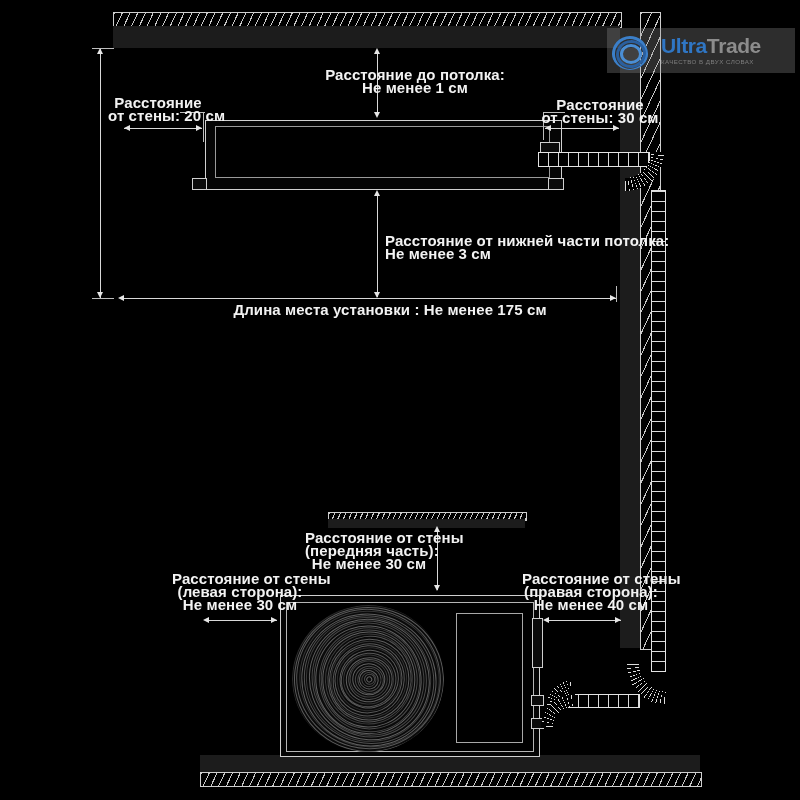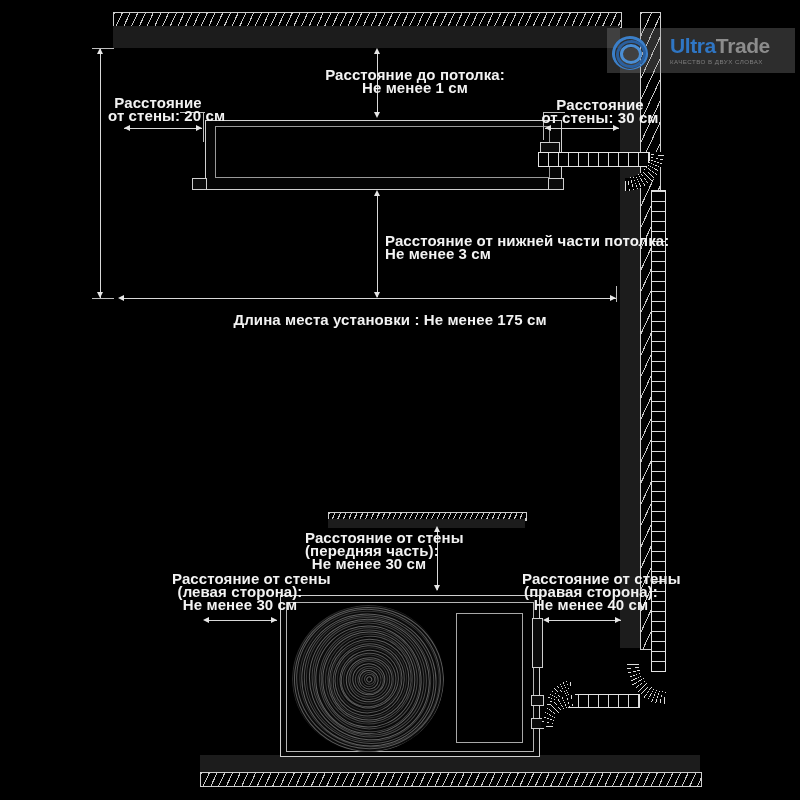--- a/index.html
+++ b/index.html
@@ -52,21 +52,21 @@
           #000 0px,#000 9px,#dcdcdc 9px,#dcdcdc 10px);}
   .elbow{position:absolute;border:1px solid #e3e3e3;background:transparent;}
 
   
   #logo{position:absolute;left:607px;top:28px;width:188px;height:45px;
         background:rgba(150,150,150,.30);display:flex;align-items:center;
         padding-left:4px;box-sizing:border-box;}
   #logo .swirl{width:38px;height:38px;border-radius:50%;position:relative;
         overflow:hidden;flex:0 0 auto;}
   #logo .swirl b{position:absolute;border-radius:50%;border:3px solid #2f6fb5;}
-  #logo .txt{margin-left:21px;line-height:1;}
+  #logo .txt{margin-left:12px;line-height:1;}
   #logo .name{font-size:21px;font-weight:700;letter-spacing:-.4px;}
   #logo .name .u{color:#2f76c4;}
   #logo .name .t{color:#8c8c8c;}
   #logo .tag{font-size:6.2px;color:#7e7e7e;letter-spacing:.45px;margin-top:3px;}
 </style>
 </head>
 <body>
 
 <div id="stage">
 
@@ -199,21 +199,21 @@
   <div class="vline" style="left:377px;top:192px;height:105px;"></div>
   <div class="arw up" style="left:374px;top:190px;"></div>
   <div class="arw dn" style="left:374px;top:292px;"></div>
   <div class="lbl" style="left:385px;top:234px;width:300px;">Расстояние от нижней части потолка:
 Не менее 3 см</div>
 
   <div class="hline" style="left:122px;top:298px;width:494px;"></div>
   <div class="arw lf" style="left:118px;top:295px;"></div>
   <div class="arw rt" style="left:610px;top:295px;"></div>
   <div class="vline thin" style="left:616px;top:286px;height:16px;"></div>
-  <div class="lbl c" style="left:220px;top:313px;width:340px;">Длина места установки : Не менее 175 см</div>
+  <div class="lbl c" style="left:220px;top:303px;width:340px;">Длина места установки : Не менее 175 см</div>
 
   <div class="vline" style="left:437px;top:528px;height:62px;"></div>
   <div class="arw up" style="left:434px;top:526px;"></div>
   <div class="arw dn" style="left:434px;top:585px;"></div>
   <div class="lbl c" style="left:305px;top:531px;width:128px;">Расстояние от стены
 (передняя часть):
 Не менее 30 см</div>
 
   <div class="hline" style="left:205px;top:620px;width:72px;"></div>
   <div class="arw lf" style="left:203px;top:617px;"></div>

